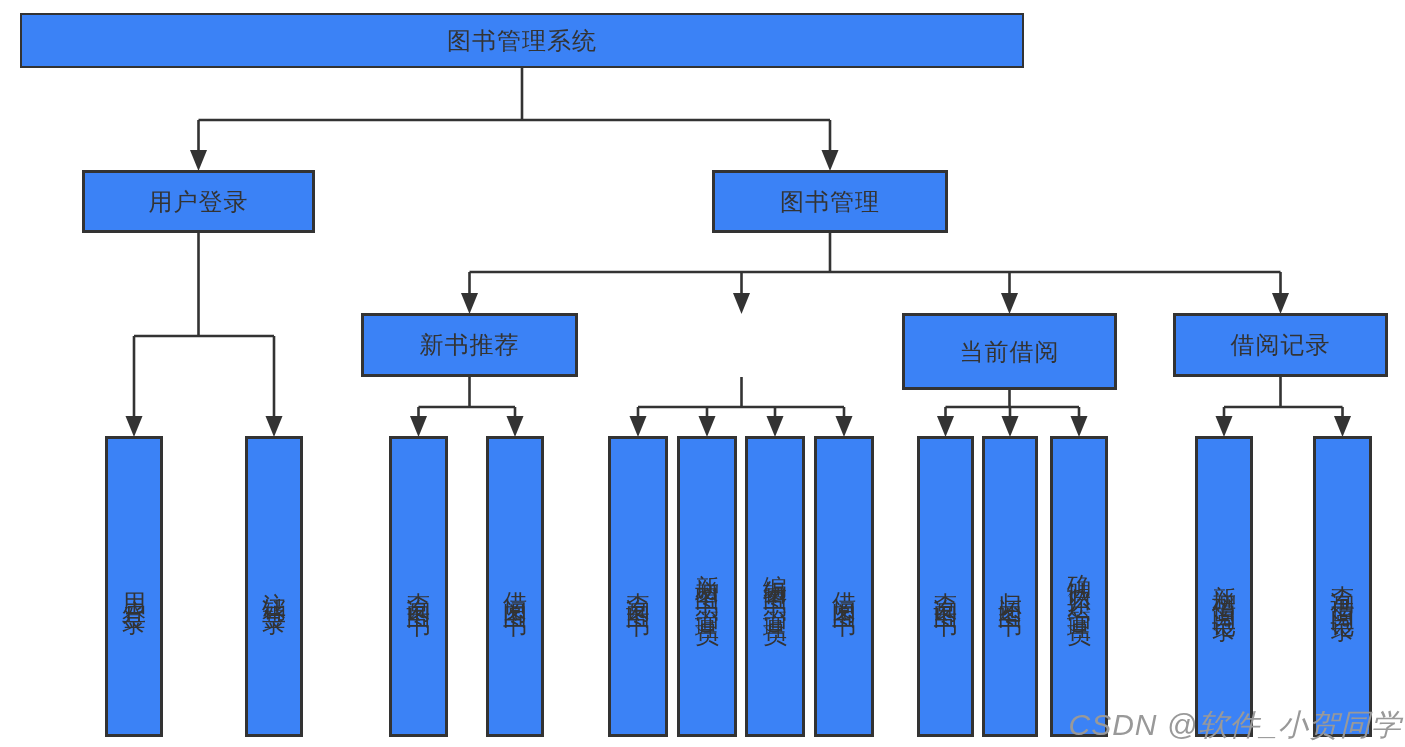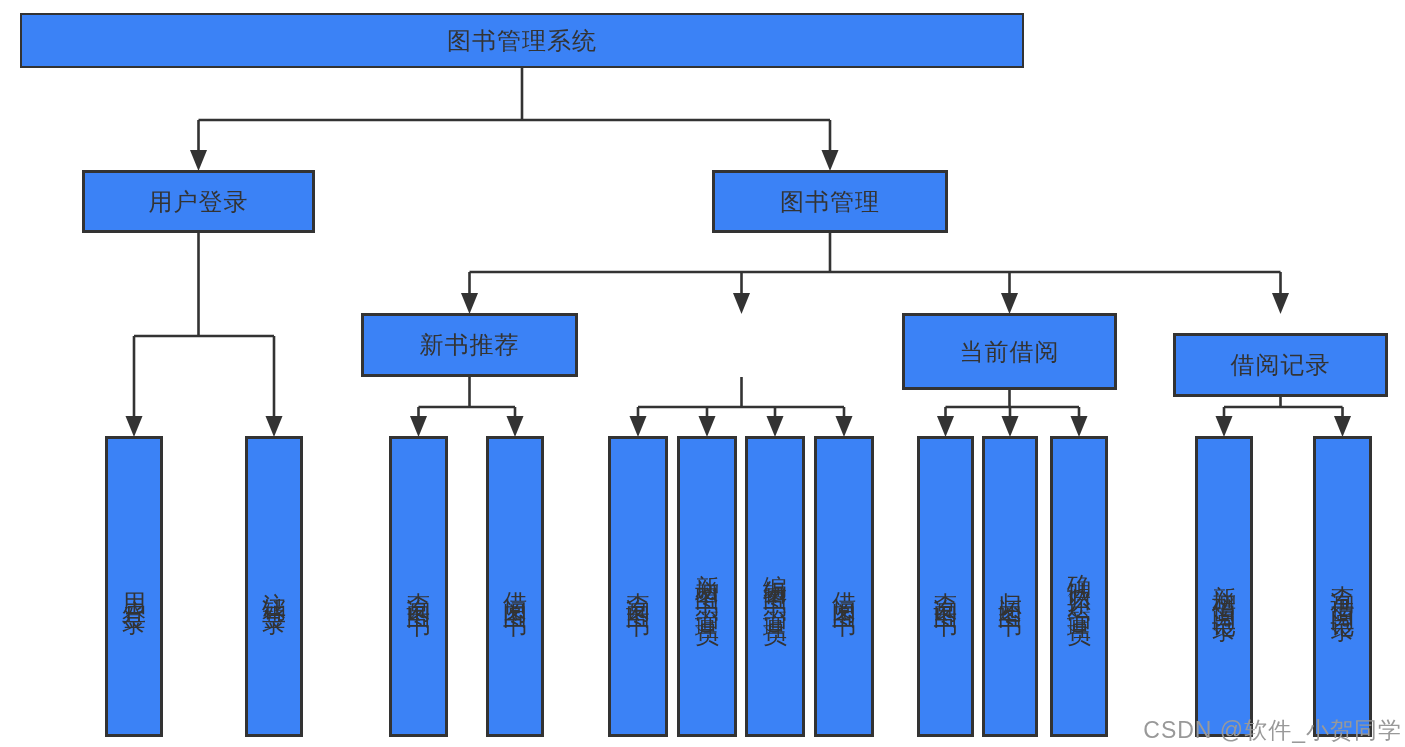--- a/index.html
+++ b/index.html
@@ -34,24 +34,25 @@
   .node.v span {
     writing-mode: vertical-rl;
     text-orientation: mixed;
     letter-spacing: 7px;
     white-space: nowrap;
   }
   .watermark {
     position: absolute;
     right: 3px;
     bottom: 1px;
-    font-size: 23px;
+    font-size: 30px;
     letter-spacing: 1px;
     z-index: 5;
     font-family: "Liberation Sans", sans-serif;
+    font-style: italic;
   }
 </style>
 </head>
 <body>
 
 <div class="canvas">
   <svg class="connectors" xmlns="http://www.w3.org/2000/svg" viewBox="0 0 1405 747">
       <line x1="522" y1="68" x2="522" y2="120" stroke="#333333" stroke-width="2.6"></line>
       <line x1="198.5" y1="120" x2="830" y2="120" stroke="#333333" stroke-width="2.6"></line>
       <line x1="198.5" y1="120" x2="198.5" y2="153" stroke="#333333" stroke-width="2.6"></line>
@@ -114,21 +115,21 @@
     </div>
     <div class="node h" style="left: 361px; top: 313px; width: 217px; height: 64px; border-color: rgb(51, 51, 51); color: rgb(51, 51, 51);">
       <span>新书推荐</span>
     </div>
     <div class="node h" style="left: 712px; top: 170px; width: 236px; height: 63px; border-color: rgb(51, 51, 51); color: rgb(51, 51, 51);">
       <span>图书管理</span>
     </div>
     <div class="node h" style="left: 902px; top: 313px; width: 215px; height: 77px; border-color: rgb(51, 51, 51); color: rgb(51, 51, 51);">
       <span>当前借阅</span>
     </div>
-    <div class="node h" style="left: 1173px; top: 313px; width: 215px; height: 64px; border-color: rgb(51, 51, 51); color: rgb(51, 51, 51); margin-top: 20px;">
+    <div class="node h" style="left: 1173px; top: 313px; width: 215px; height: 64px; border-color: rgb(51, 51, 51); color: rgb(51, 51, 51);">
       <span>借阅记录</span>
     </div>
     <div class="node v" style="left: 105px; top: 436px; width: 58px; height: 301px; border-color: rgb(51, 51, 51); color: rgb(51, 51, 51);">
       <span>用户登录</span>
     </div>
     <div class="node v" style="left: 245px; top: 436px; width: 58px; height: 301px; border-color: rgb(51, 51, 51); color: rgb(51, 51, 51);">
       <span>注销登录</span>
     </div>
     <div class="node v" style="left: 389px; top: 436px; width: 59px; height: 301px; border-color: rgb(51, 51, 51); color: rgb(51, 51, 51);">
       <span>查询图书</span>

